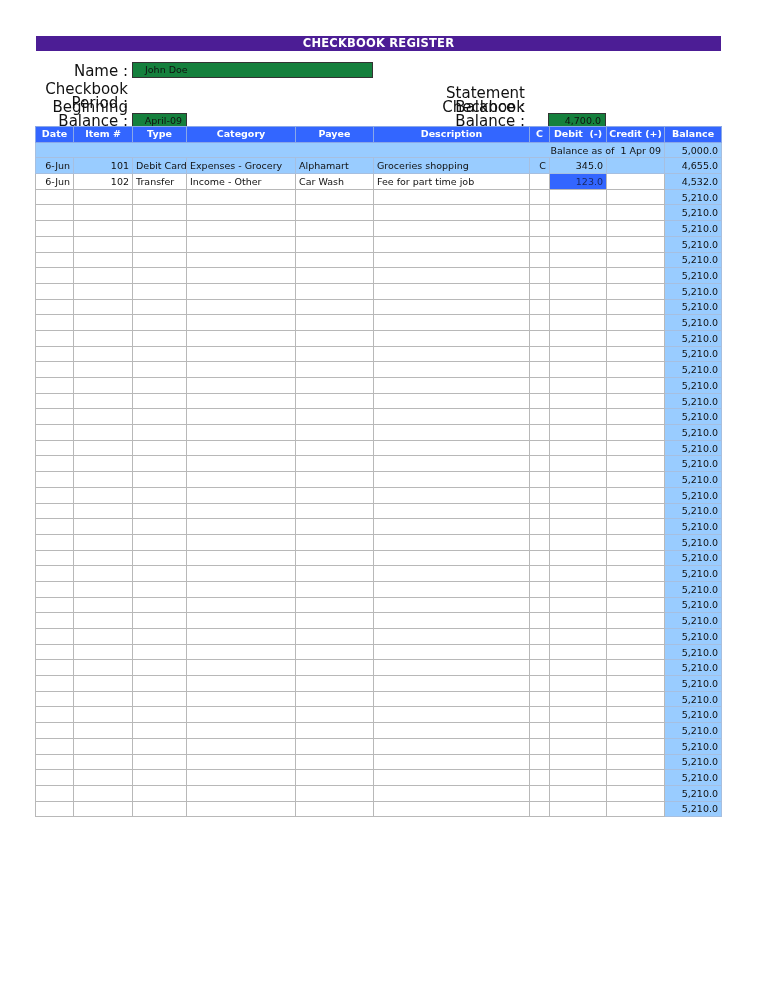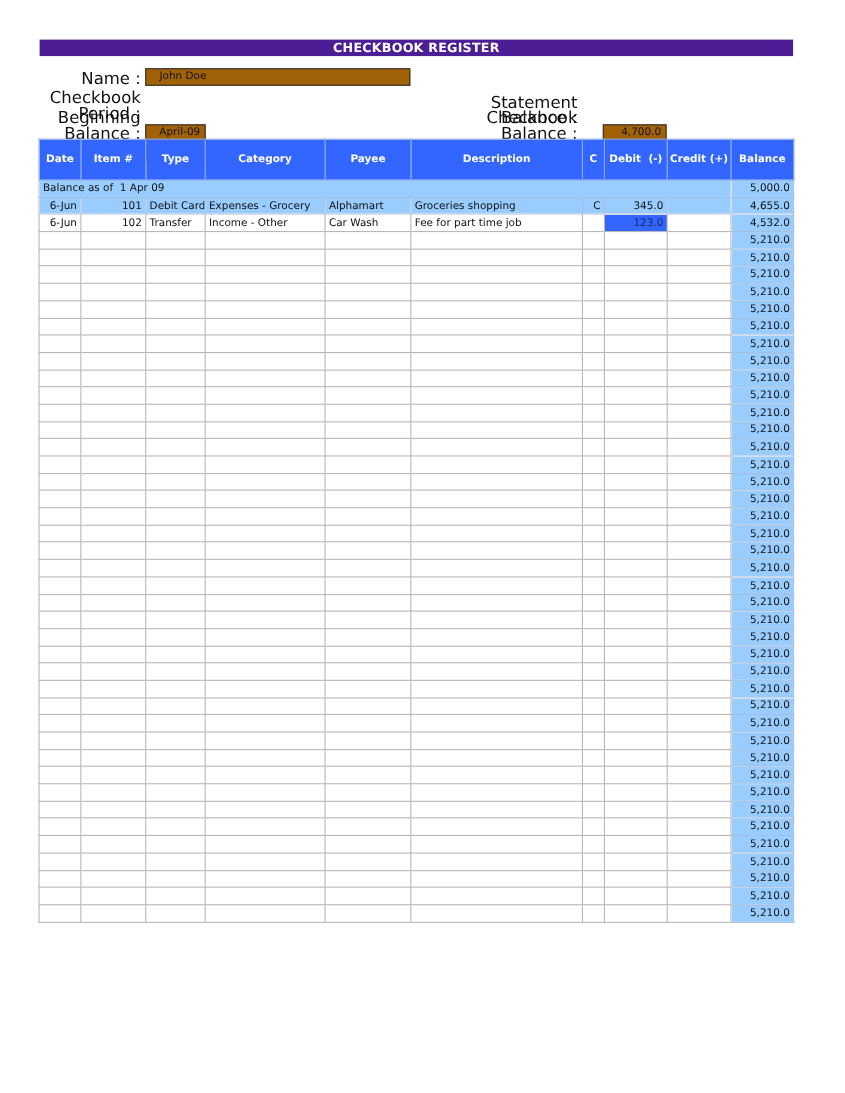--- a/index.html
+++ b/index.html
@@ -7,41 +7,41 @@
   body { font-family: "DejaVu Sans", sans-serif; font-size: 9.5px; color: #111; position: relative; }
 
   .title-bar {
     position: absolute; left: 36px; top: 36px; width: 685px; height: 15px;
     background: #4c1d95; color: #fff; font-weight: bold; font-size: 11.5px;
     text-align: center; line-height: 15px; letter-spacing: 0.2px;
   }
 
   .lbl { position: absolute; font-size: 15px; color: #111; text-align: right; line-height: 14px; }
   .box {
-    position: absolute; border: 1px solid #333; background: #a16207; height: 16px;
+    position: absolute; border: 1px solid #333; background: #15803d; height: 16px;
     line-height: 14px; font-size: 9.5px; padding: 0 4px;
   }
   .box.right { text-align: right; margin-top: 32px; }
 
   table.reg {
     position: absolute; left: 35px; top: 126px; border-collapse: collapse;
     table-layout: fixed; width: 686px;
   }
   table.reg th {
     background: #3366ff; color: #fff; font-weight: bold; font-size: 9.5px;
-    height: 15.7px; border: 1px solid #8aa8e8; padding: 11px 2px; text-align: center;
+    height: 15.7px; border: 1px solid #8aa8e8; padding: 0 2px; text-align: center;
     line-height: 14px;
   }
   table.reg td {
     height: 15.7px; border: 1px solid #b8b8b8; padding: 0 3px; font-size: 9.5px;
     line-height: 13px; white-space: nowrap; overflow: hidden; background: #fff;
   }
   td.r { text-align: right; }
   td.c { text-align: right; }
-  tr.bal-row td { background: #99ccff; border-color: #a6bfe0; }
+  tr.bal-row td { background: #99ccff; border-color: #a6bfe0; text-align: right; }
   tr.hl td { background: #99ccff; border-color: #a6bfe0; }
   td.bal { background: #99ccff !important; text-align: right; border-color: #a6bfe0 !important; }
   td.dark { background: #3366ff !important; color: #1a2a66; text-align: right; }
   td.white { background: #fff !important; }
 </style>
 </head>
 <body>
 
 <div class="title-bar">CHECKBOOK REGISTER</div>
 

